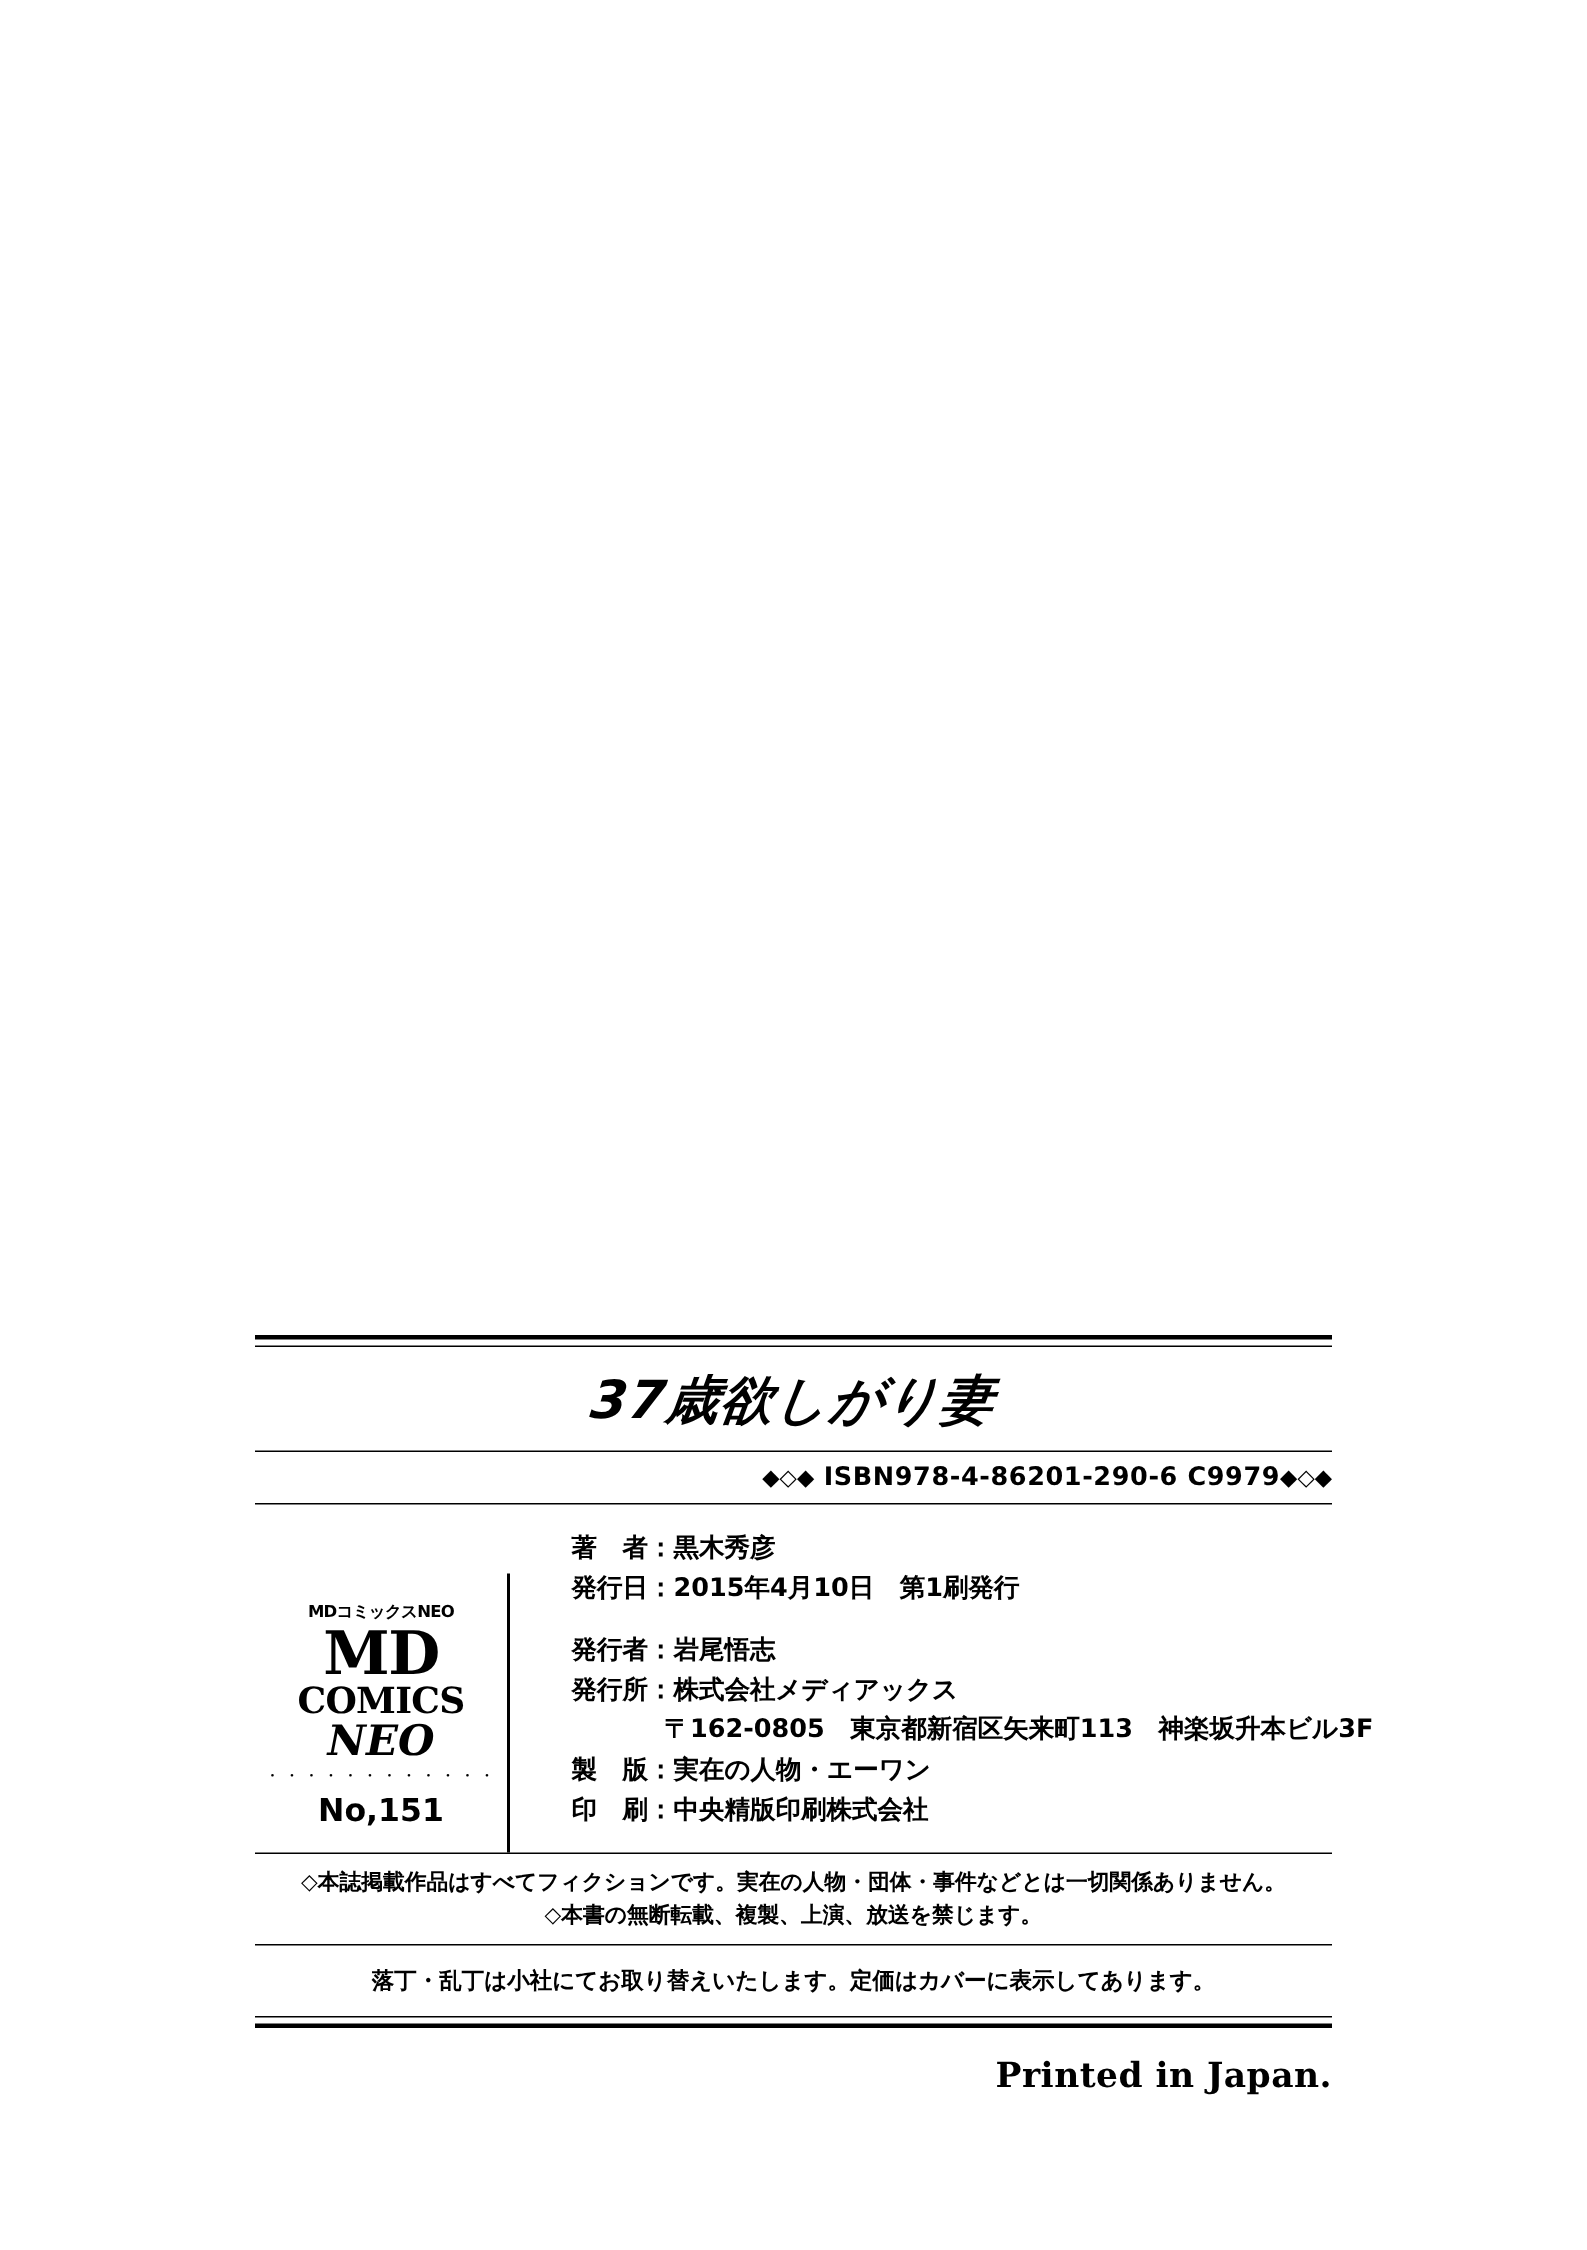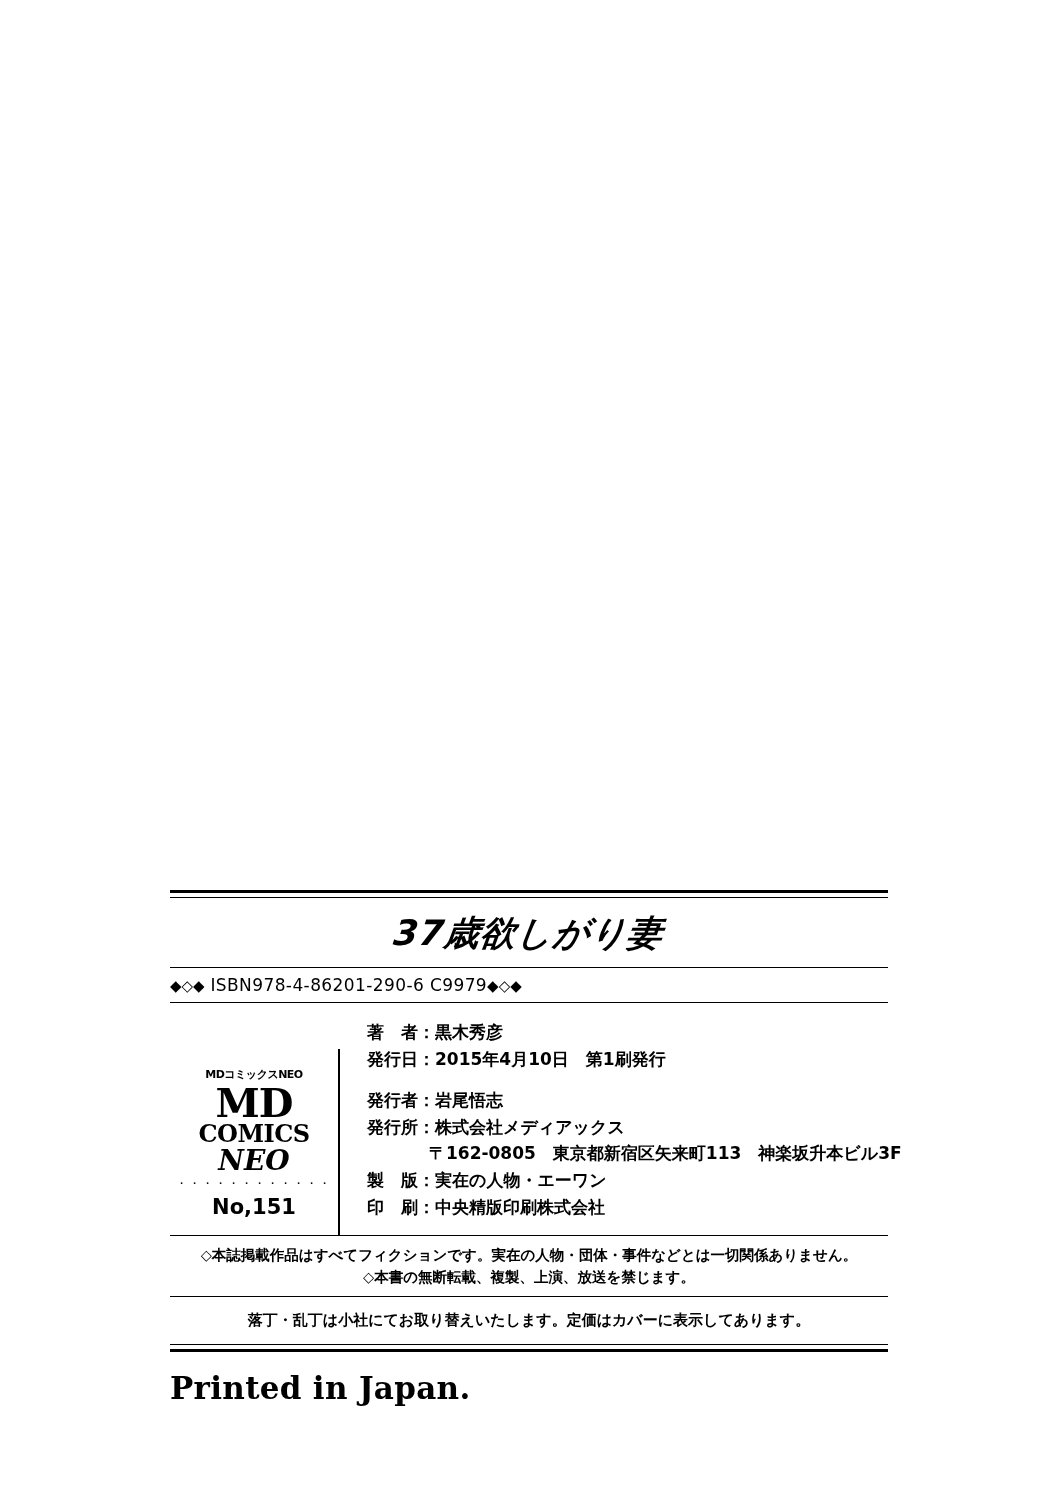--- a/index.html
+++ b/index.html
@@ -46,24 +46,24 @@
     font-family: "DejaVu Sans", sans-serif;
     font-weight: bold;
     font-size: 35px;
     letter-spacing: 1px;
     font-style: italic;
     display: inline-block;
     transform: skewX(-7deg);
   }
 
   .isbn-row {
-    text-align: left;
+    text-align: right;
     padding: 7px 0 7px 0;
     font-family: "DejaVu Sans", sans-serif;
-    font-weight: normal;
+    font-weight: bold;
     font-size: 17px;
     letter-spacing: 0.4px;
   }
   .isbn-row .diamonds {
     font-size: 15px;
     letter-spacing: 0px;
   }
 
   .body-area {
     display: flex;
@@ -117,21 +117,21 @@
   }
   .logo-no {
     font-family: "DejaVu Sans", sans-serif;
     font-weight: bold;
     font-size: 21px;
     letter-spacing: 0px;
   }
 
   .info-col {
     flex: 1 1 auto;
-    padding: 16px 0 14px 27px;
+    padding: 16px 0 14px 41px;
     font-family: "DejaVu Sans", sans-serif;
     font-weight: bold;
     font-size: 17px;
     line-height: 1.58;
   }
   .info-line { white-space: pre; }
   .info-indent { padding-left: 62px; white-space: pre; }
   .info-spacer { height: 14px; }
 
   .notes {
@@ -145,24 +145,24 @@
 
   .exchange {
     text-align: center;
     font-family: "DejaVu Sans", sans-serif;
     font-weight: bold;
     font-size: 15px;
     padding: 14px 0 14px 0;
   }
 
   .printed {
-    text-align: left;
-    font-family: "DejaVu Serif", serif;
-    font-weight: bold;
-    font-size: 31px;
+    text-align: right;
+    font-family: "DejaVu Serif", serif;
+    font-weight: bold;
+    font-size: 23px;
     padding: 18px 0 0 0;
     letter-spacing: 0.3px;
   }
 </style>
 </head>
 <body>
 
 <div class="colophon">
 
   <hr class="rule-thick">

